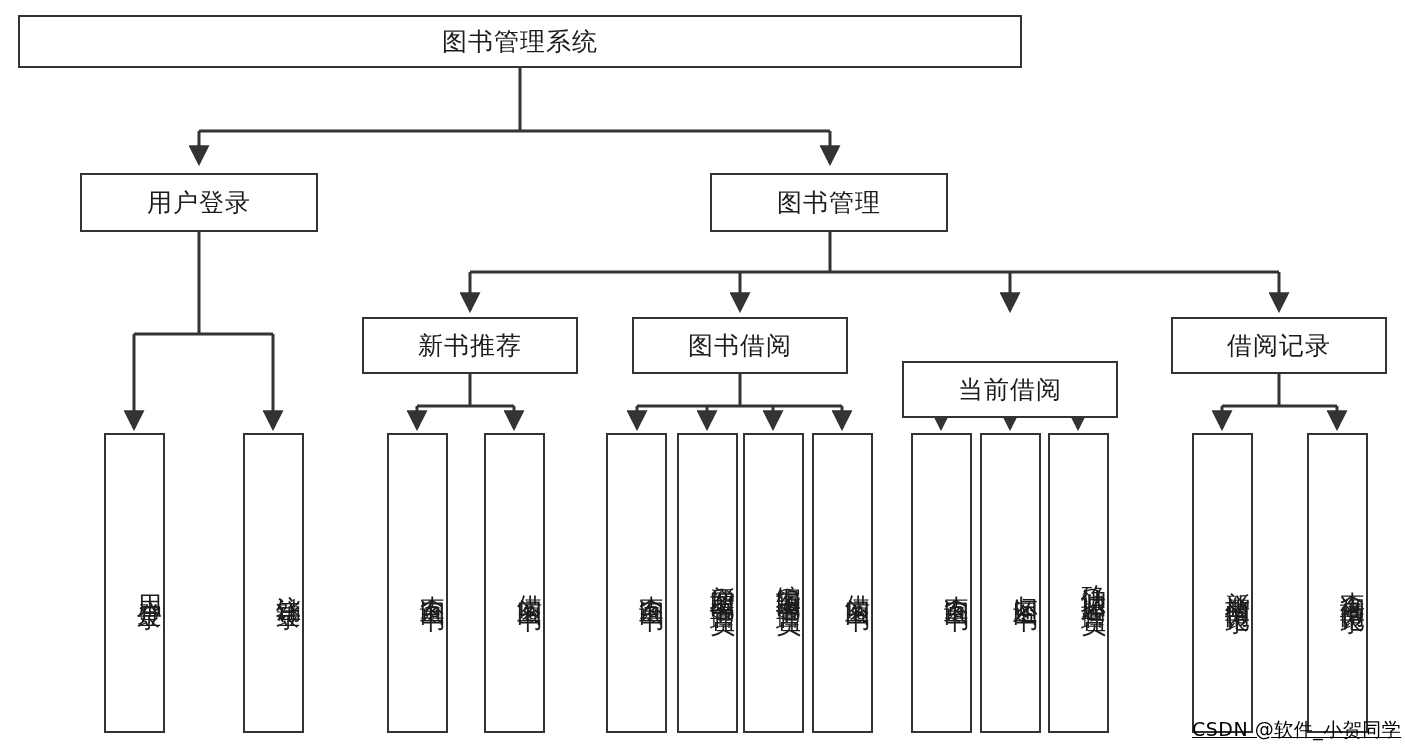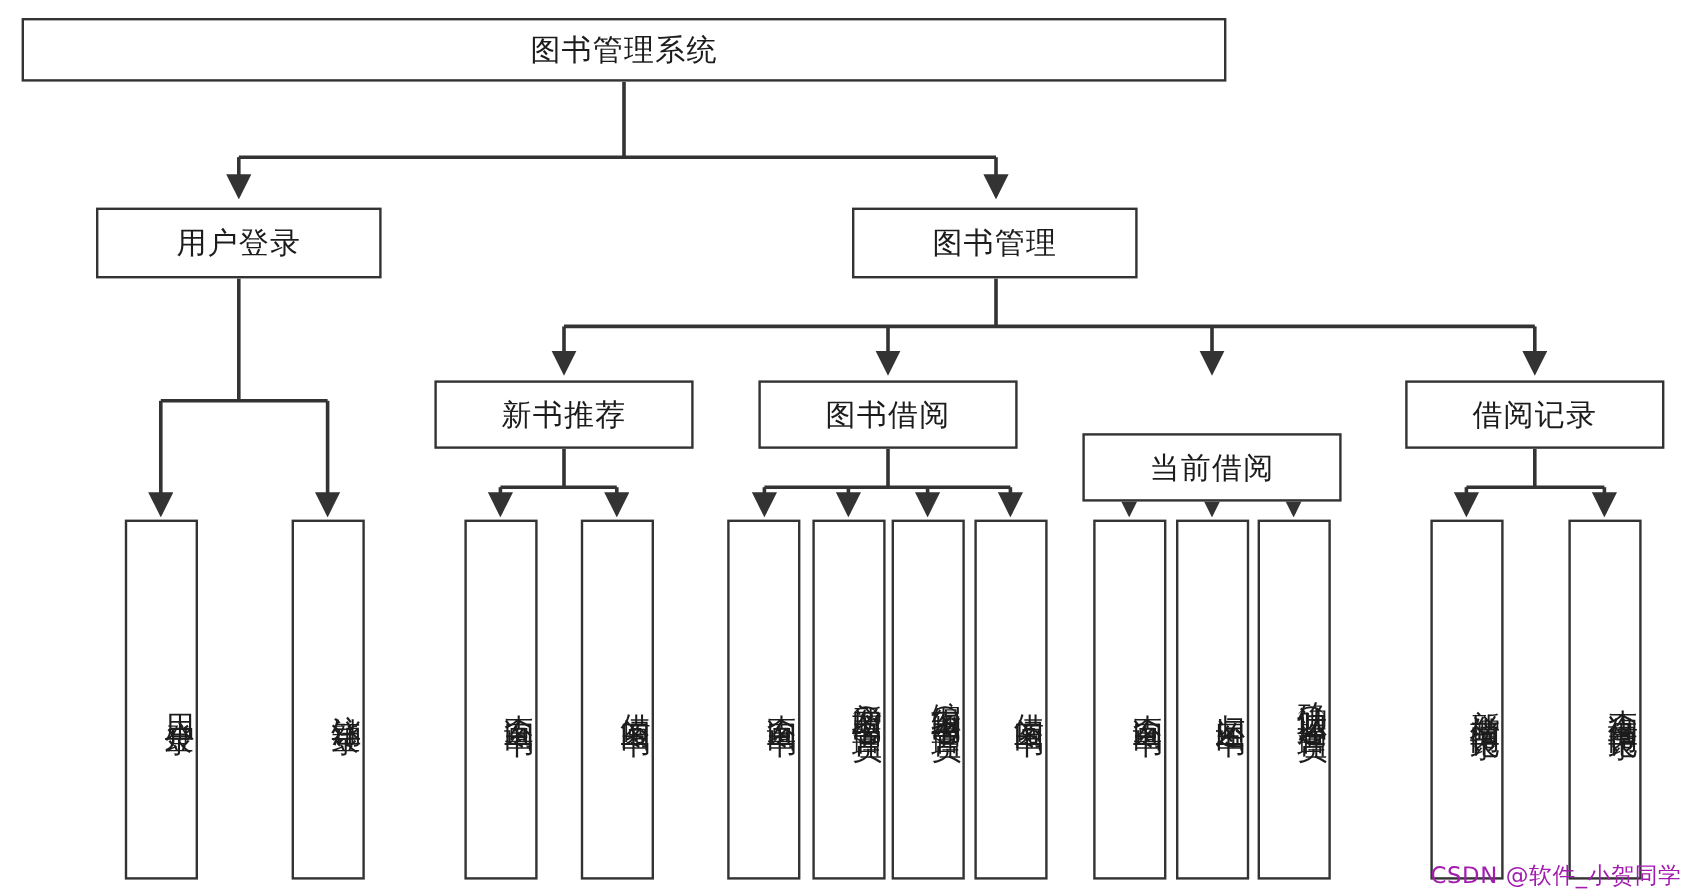--- a/index.html
+++ b/index.html
@@ -59,24 +59,25 @@
   }
   .node.vert .vlabel {
     writing-mode: vertical-rl;
     text-orientation: upright;
     display: block;
     white-space: nowrap;
   }
   .watermark {
     position: absolute;
     font-size: 19px;
-    color: #a21caf;
+    color: #000000;
     letter-spacing: 0.5px;
     white-space: nowrap;
     font-family: "DejaVu Sans", "Liberation Sans", sans-serif;
+    text-decoration: underline;
   }
 </style>
 </head>
 <body>
 
 <div id="canvas">
 
   <svg class="wires" viewBox="0 0 1405 747">
     <defs>
       <marker id="arrow" viewBox="0 0 10 10" refX="8.5" refY="5" markerWidth="7" markerHeight="7" orient="auto-start-reverse">

